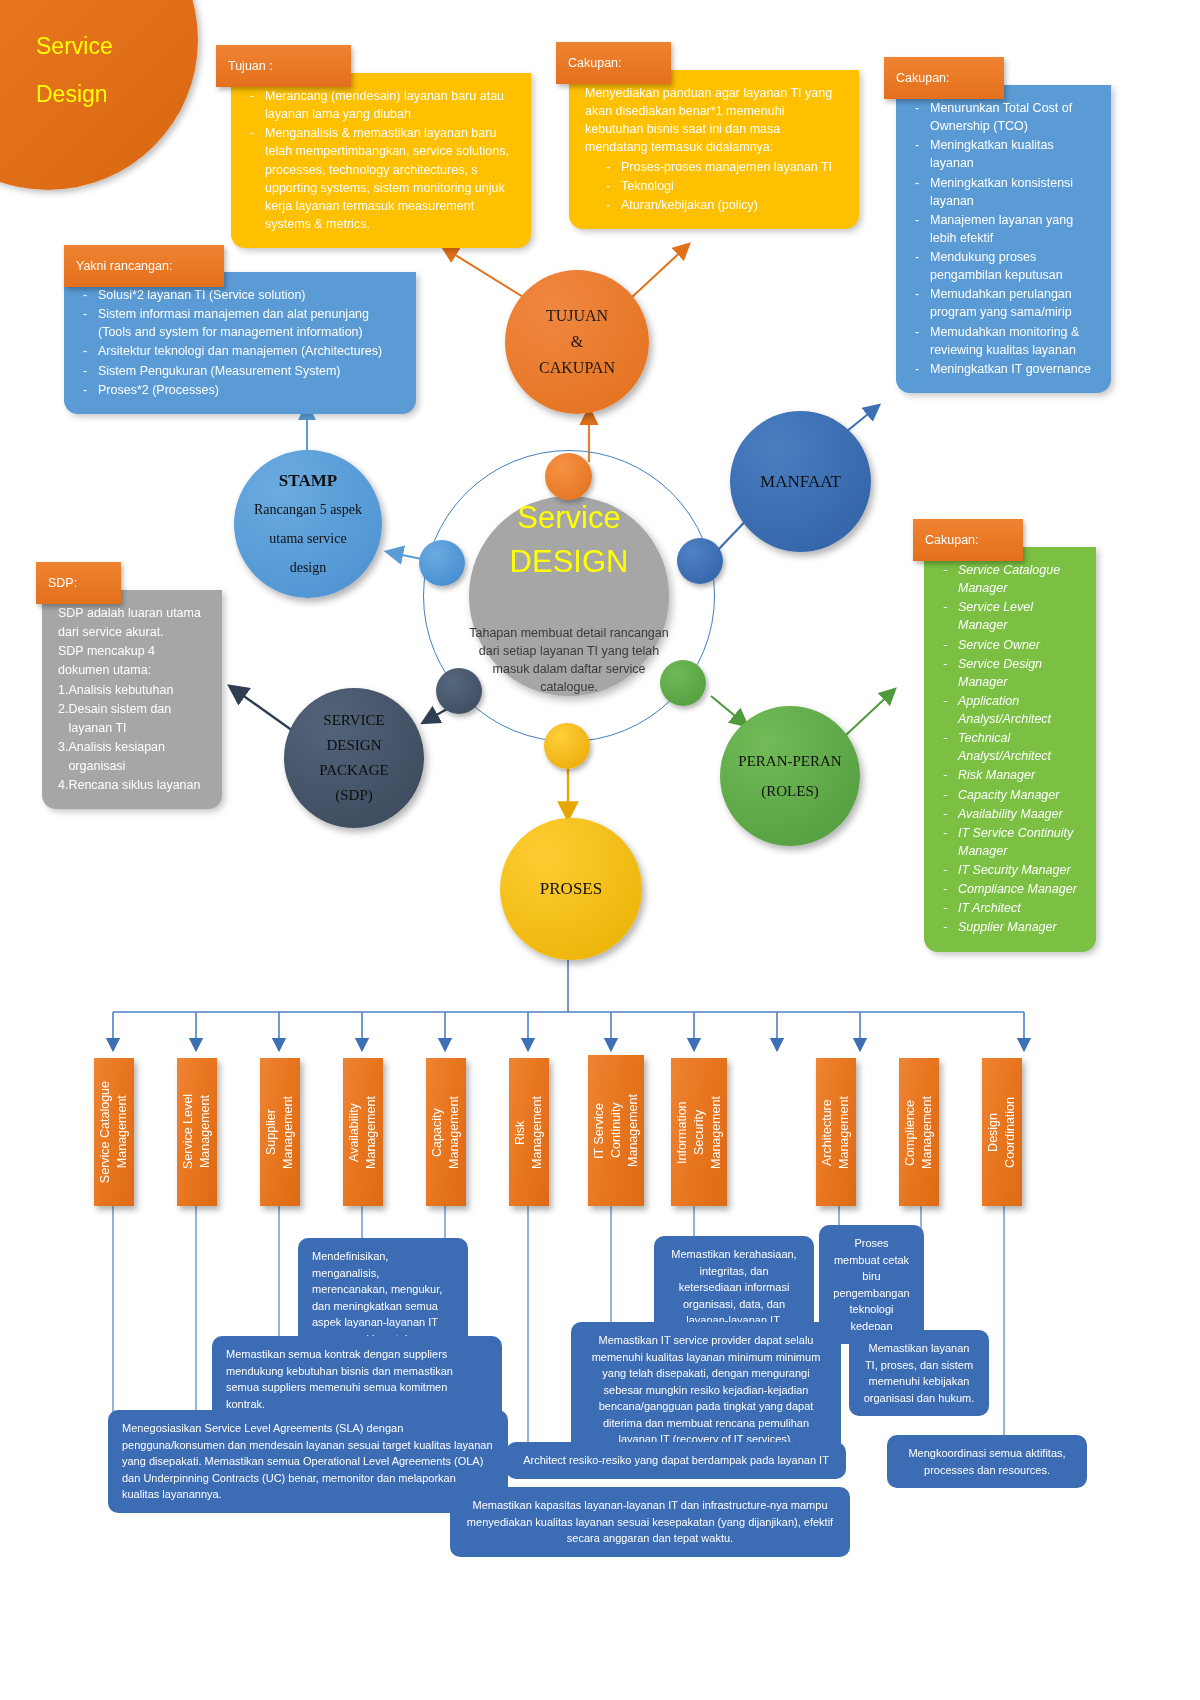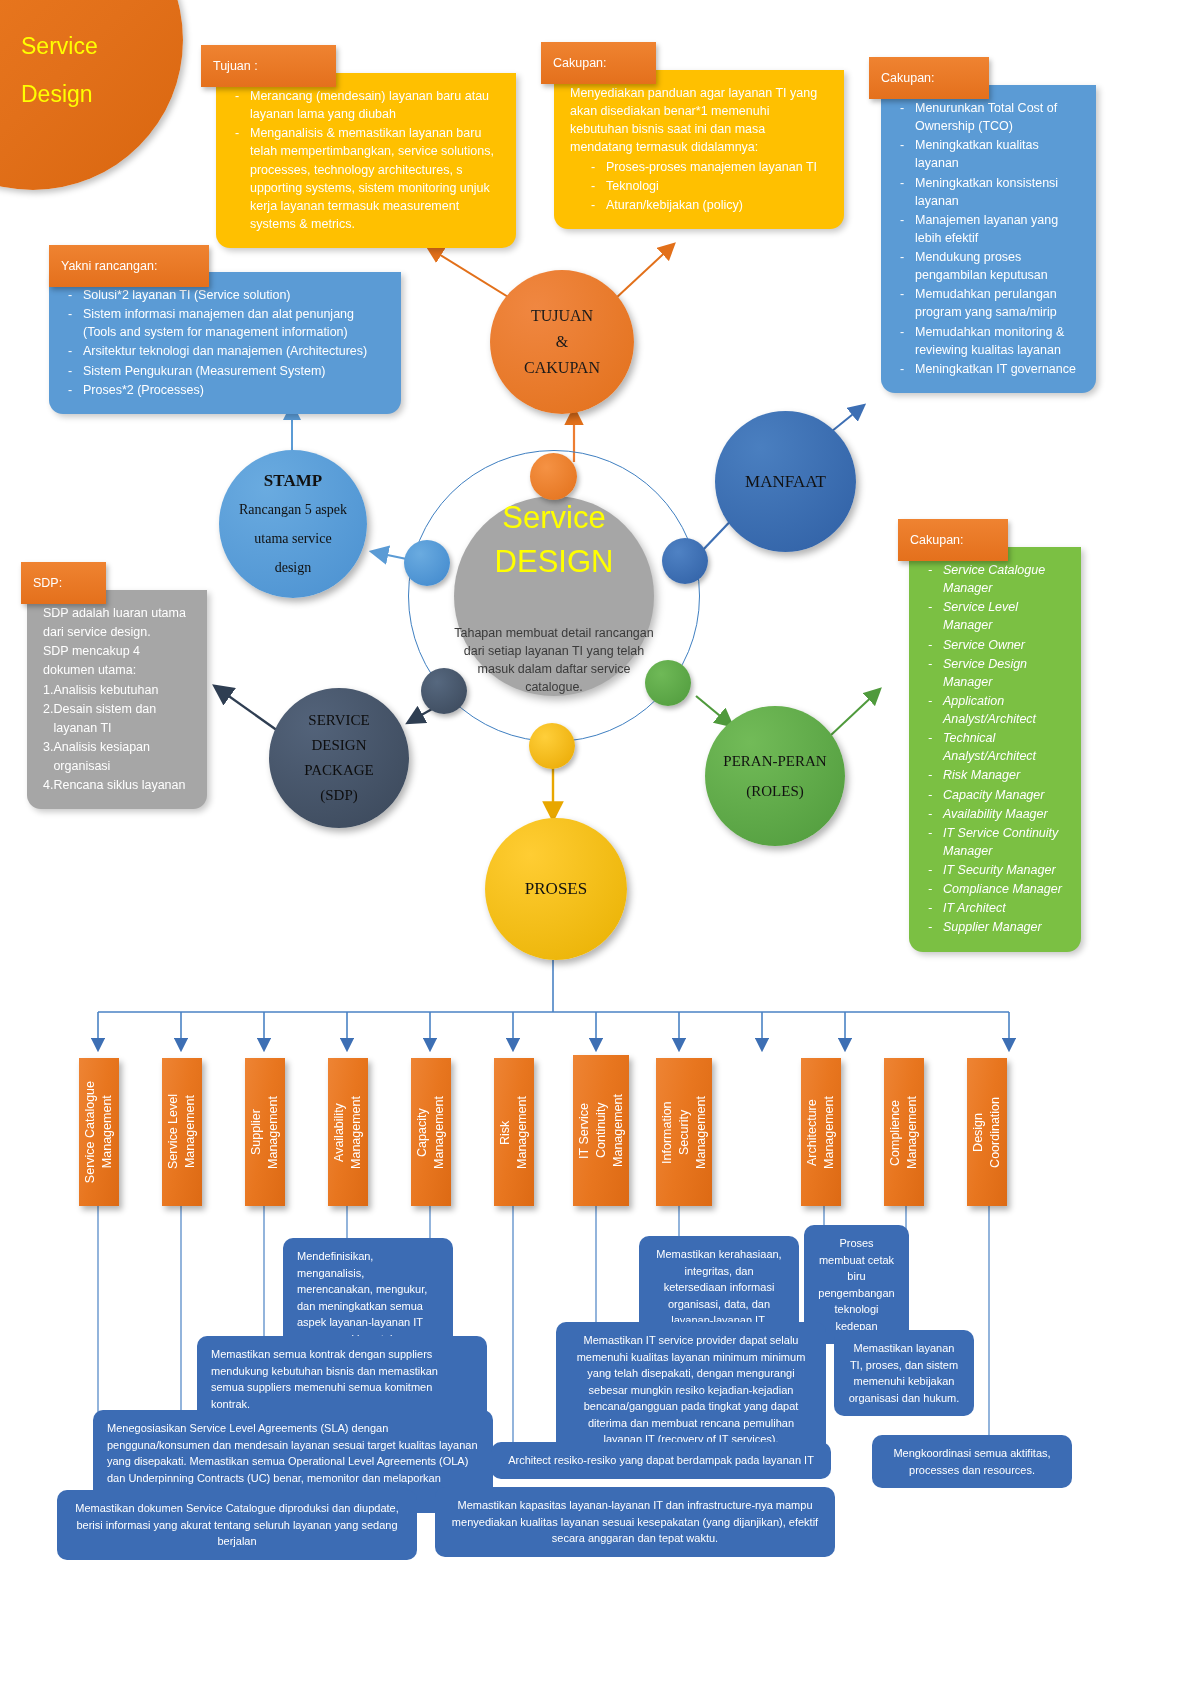--- a/index.html
+++ b/index.html
@@ -1,20 +1,20 @@
 <!DOCTYPE html>
 <html><head>
 <meta charset="utf-8">
 <style>
   html,body{margin:0;padding:0;}
   body{
     width:1200px;height:1700px;position:relative;background:#ffffff;
     font-family:"Liberation Sans", sans-serif;overflow:hidden;
   }
-  .canvas{position:absolute;left:1px;top:0;width:976px;height:1700px;}
+  .canvas{position:absolute;left:16px;top:0;width:976px;height:1700px;}
   .abs{position:absolute;box-sizing:border-box;}
 
   
   #title-blob{
     left:-118px;top:-110px;width:300px;height:300px;border-radius:50%;
     background:linear-gradient(135deg,#ef7d22 0%,#e2701a 60%,#d9660f 100%);
     box-shadow:3px 3px 6px rgba(0,0,0,.25);
   }
   #title-text{left:20px;top:22px;width:170px;color:#ffff00;font-size:23px;line-height:48px;}
 
@@ -203,21 +203,21 @@
       <li>Arsitektur teknologi dan manajemen (Architectures)</li>
       <li>Sistem Pengukuran (Measurement System)</li>
       <li>Proses*2 (Processes)</li>
     </ul>
   </div>
 
   <div class="abs tab" style="left:20px;top:562px;width:85px;">SDP:</div>
   <div class="abs panel grey" style="left:26px;top:590px;width:180px;">
     <ul>
       <li class="plain">SDP adalah luaran utama</li>
-      <li class="plain">dari service design.</li>
+      <li class="plain">dari service akurat.</li>
       <li class="plain">SDP mencakup 4</li>
       <li class="plain">dokumen utama:</li>
       <li class="plain">1.Analisis kebutuhan</li>
       <li class="plain">2.Desain sistem dan</li>
       <li class="plain" style="white-space:pre;">   layanan TI</li>
       <li class="plain">3.Analisis kesiapan</li>
       <li class="plain" style="white-space:pre;">   organisasi</li>
       <li class="plain">4.Rencana siklus layanan</li>
     </ul>
   </div>
@@ -346,21 +346,20 @@
     <span class="vlabel">Design
 Coordination</span>
   </div>
 
   <div class="abs desc" style="left:282px;top:1238px;width:170px;text-align:left;">Mendefinisikan, menganalisis, merencanakan, mengukur, dan meningkatkan semua aspek layanan-layanan IT yang mungkin untuk disediakan.</div>
 
   <div class="abs desc" style="left:196px;top:1336px;width:290px;text-align:left;">Memastikan semua kontrak dengan suppliers mendukung kebutuhan bisnis dan memastikan semua suppliers memenuhi semua komitmen kontrak.</div>
 
   <div class="abs desc" style="left:92px;top:1410px;width:400px;text-align:left;">Menegosiasikan Service Level Agreements (SLA) dengan pengguna/konsumen dan mendesain layanan sesuai target kualitas layanan yang disepakati. Memastikan semua Operational Level Agreements (OLA) dan Underpinning Contracts (UC) benar, memonitor dan melaporkan kualitas layanannya.</div>
 
-  <div class="abs desc" style="left:56px;top:1490px;width:360px;">Memastikan dokumen Service Catalogue diproduksi dan diupdate, berisi informasi yang akurat tentang seluruh layanan yang sedang berjalan</div>
 
   <div class="abs desc" style="left:638px;top:1236px;width:160px;">Memastikan kerahasiaan, integritas, dan ketersediaan informasi organisasi, data, dan layanan-layanan IT.</div>
 
   <div class="abs desc" style="left:803px;top:1225px;width:105px;">Proses membuat cetak biru pengembangan teknologi kedepan</div>
 
   <div class="abs desc" style="left:555px;top:1322px;width:270px;">Memastikan IT service provider dapat selalu memenuhi kualitas layanan minimum  minimum yang telah disepakati, dengan mengurangi sebesar mungkin resiko kejadian-kejadian bencana/gangguan pada tingkat yang dapat diterima dan membuat rencana pemulihan layanan IT (recovery of IT services).</div>
 
   <div class="abs desc" style="left:833px;top:1330px;width:140px;">Memastikan layanan TI, proses, dan sistem memenuhi kebijakan organisasi dan hukum.</div>
 
   <div class="abs desc" style="left:490px;top:1442px;width:340px;">Architect resiko-resiko yang dapat berdampak pada layanan IT</div>

